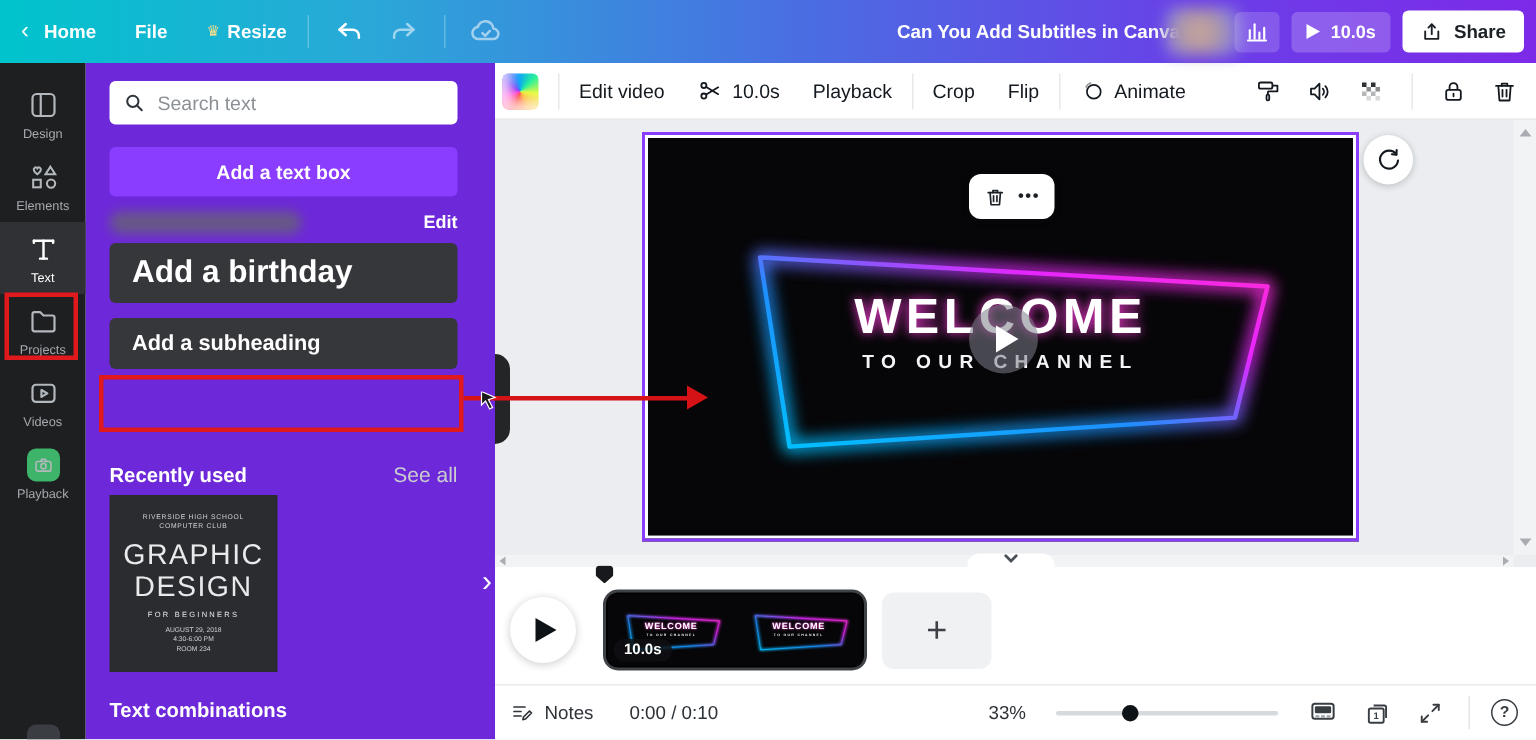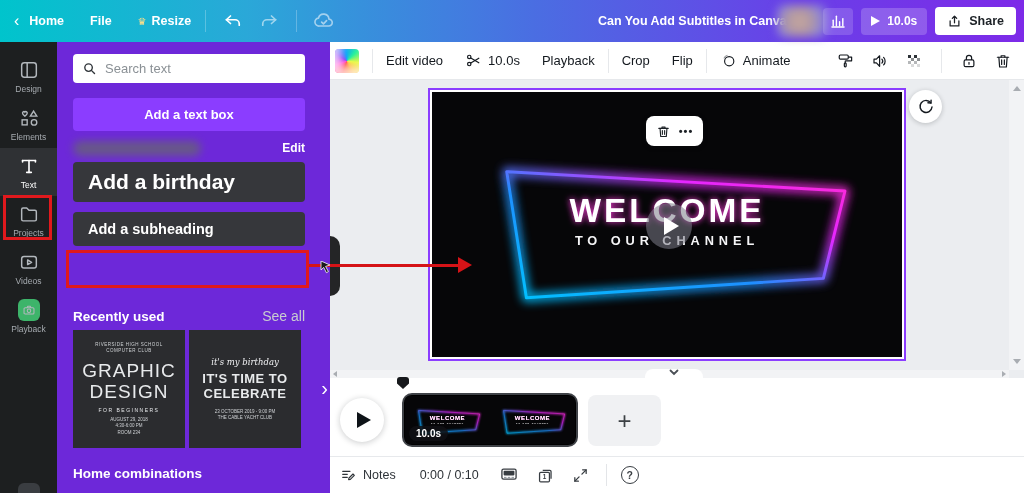--- a/index.html
+++ b/index.html
@@ -320,30 +320,23 @@
       <div class="tcard">
         <div class="tc-eyebrow">RIVERSIDE HIGH SCHOOL</div>
         <div class="tc-eyebrow">COMPUTER CLUB</div>
         <div class="tc-big" style="margin-top:6px">GRAPHIC</div>
         <div class="tc-big">DESIGN</div>
         <div class="tc-sub">FOR BEGINNERS</div>
         <div class="tc-small">AUGUST 29, 2018</div>
         <div class="tc-small" style="margin-top:0">4:30-6:00 PM</div>
         <div class="tc-small" style="margin-top:0">ROOM 234</div>
       </div>
-      <div class="tcard">
-        <div class="tc-script">it's my birthday</div>
-        <div class="tc-mid" style="margin-top:4px">IT'S TIME TO</div>
-        <div class="tc-mid">CELEBRATE</div>
-        <div class="tc-small" style="margin-top:8px">23 OCTOBER 2019 - 9:00 PM</div>
-        <div class="tc-small" style="margin-top:0">THE CABLE YACHT CLUB</div>
-      </div>
     </div>
     <span class="card-chevron">›</span>
-    <div class="fontcombo">Home combinations</div>
+    <div class="fontcombo">Text combinations</div>
   </div>
   <div class="panel-tab"></div>
 
   <div class="canvas">
     <div class="ctoolbar">
       <span class="swatch"></span>
       <span class="ct-div"></span>
       <span class="ct-item">Edit video</span>
       <span class="ct-item ml22">
         <svg width="17" height="17" viewBox="0 0 24 24" fill="none" stroke="#14191f" stroke-width="1.7" stroke-linecap="round">
@@ -467,20 +460,27 @@
     <span class="bb-notes">
       <svg width="16" height="16" viewBox="0 0 24 24" fill="none" stroke="#2e3338" stroke-width="1.7" stroke-linecap="round" stroke-linejoin="round">
           <path d="M4 6.5 h11"></path>
           <path d="M4 11 h7"></path>
           <path d="M4 15.5 h7"></path>
           <path d="M13.5 16.5 l6-6 l2 2 l-6 6 l-2.6.6z"></path>
         </svg>
       <span>Notes</span>
     </span>
     <span class="bb-time">0:00 / 0:10</span>
+    <span class="bb-zoomgroup">
+      <span class="bb-zoomval">33%</span>
+      <span class="bb-slider">
+          <span class="bb-track"></span>
+          <span class="bb-thumb"></span>
+        </span>
+    </span>
     <span class="bb-icons">
       <svg width="20" height="20" viewBox="0 0 24 24" fill="none" stroke="#383d42" stroke-width="1.6">
           <rect x="3.5" y="5" width="17" height="12" rx="2"></rect>
           <rect x="5.5" y="7" width="13" height="5.5" rx="1" fill="#383d42" stroke="none"></rect>
           <g fill="#9aa0a6" stroke="none">
             <rect x="6" y="14.2" width="3" height="1.8"></rect>
             <rect x="10.5" y="14.2" width="3" height="1.8"></rect>
             <rect x="15" y="14.2" width="3" height="1.8"></rect>
           </g>
         </svg>

